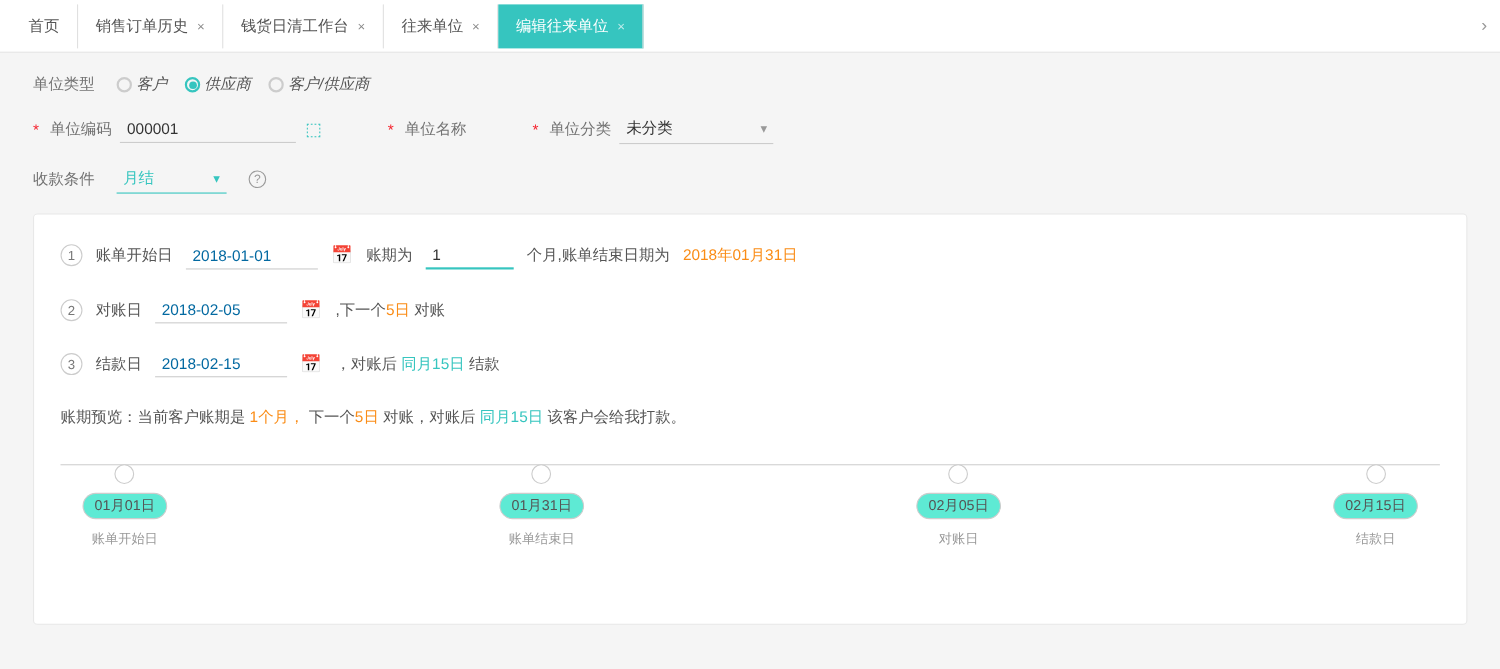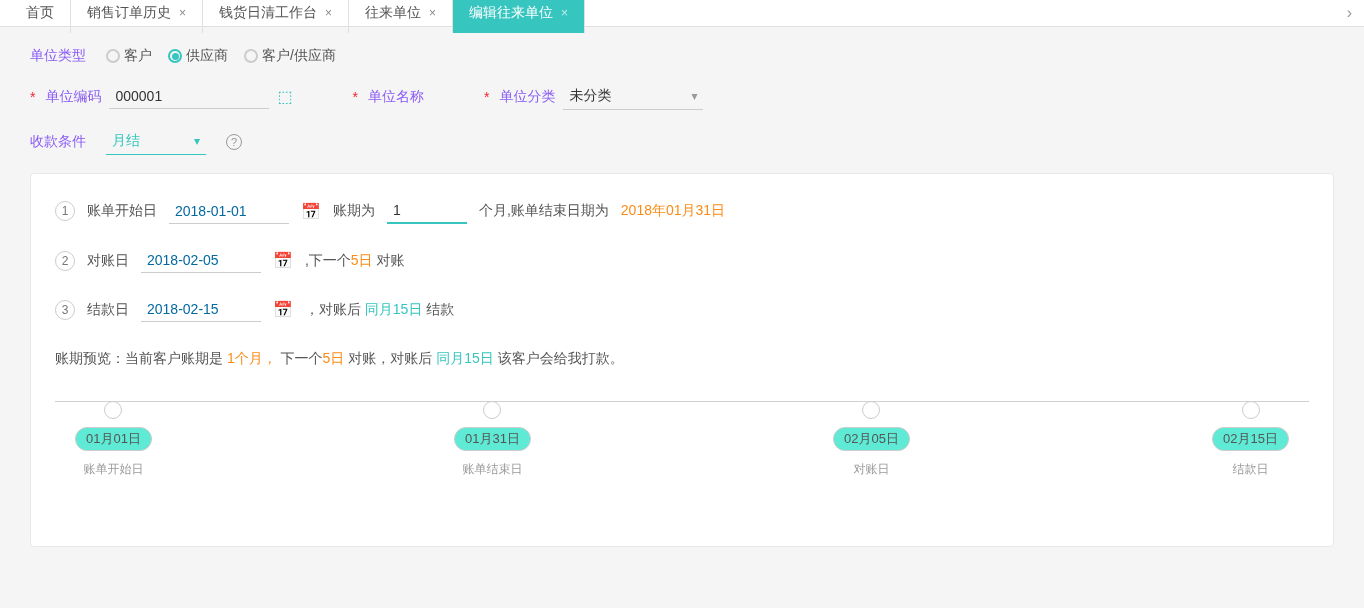--- a/index.html
+++ b/index.html
@@ -4,21 +4,21 @@
   <style>
     * { box-sizing: border-box; margin: 0; padding: 0; }
     body { font-family: "Microsoft YaHei", "PingFang SC", sans-serif; font-size: 14px; color: #333; background: #f5f5f5; }
 
     
     .tab-bar {
       display: flex;
       align-items: center;
       background: #fff;
       border-bottom: 1px solid #e0e0e0;
-      height: 27px;
+      height: 48px;
       padding: 0 0 0 10px;
     }
     .tab-item {
       display: flex;
       align-items: center;
       height: 40px;
       padding: 0 16px;
       cursor: pointer;
       font-size: 14px;
       color: #555;
@@ -56,21 +56,21 @@
       align-items: center;
       margin-bottom: 18px;
       gap: 20px;
     }
     .field-group {
       display: flex;
       align-items: center;
       gap: 8px;
     }
     .field-label {
-      color: #8b5cf6;
+      color: #737373;
       white-space: nowrap;
     }
     .required-star {
       color: #f5222d;
       margin-right: 2px;
     }
     .field-input {
       border: none;
       border-bottom: 1px solid #ccc;
       outline: none;
@@ -86,20 +86,21 @@
       display: flex;
       align-items: center;
       gap: 16px;
     }
     .radio-item {
       display: flex;
       align-items: center;
       gap: 4px;
       cursor: pointer;
       color: #555;
+      font-style: italic;
     }
     .radio-circle {
       width: 14px;
       height: 14px;
       border-radius: 50%;
       border: 2px solid #ccc;
       display: flex;
       align-items: center;
       justify-content: center;
     }

